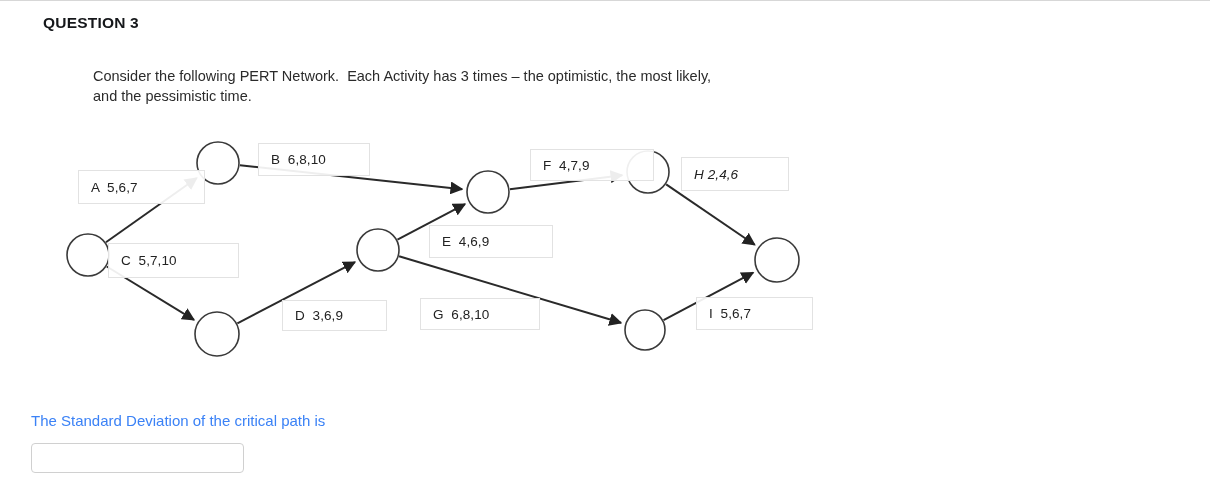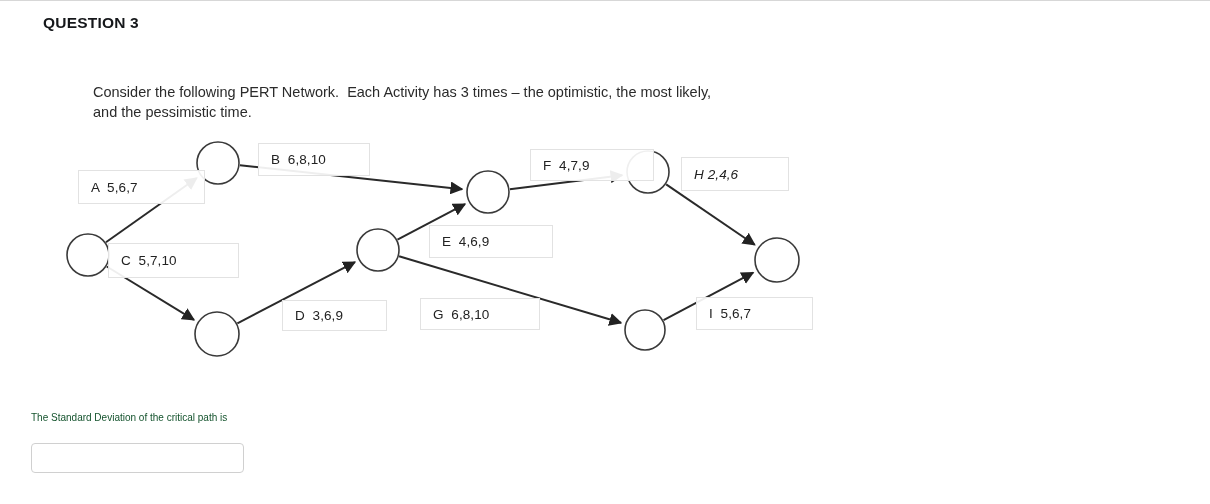--- a/index.html
+++ b/index.html
@@ -39,21 +39,20 @@
     color: #15171a;
   }
   .prompt {
     position: absolute;
     left: 93px;
     top: 66px;
     width: 880px;
     font-size: 14.5px;
     line-height: 20px;
     color: #2b2b2b;
-    margin-top: 16px;
   }
   .prompt .line { display: block; white-space: pre; }
 
   #diagram {
     position: absolute;
     left: 0;
     top: 0;
     width: 1210px;
     height: 504px;
   }
@@ -68,22 +67,22 @@
     display: flex;
     align-items: center;
     padding-left: 12px;
     letter-spacing: 0.1px;
   }
 
   .footer-text {
     position: absolute;
     left: 31px;
     top: 412px;
-    font-size: 10px;
-    color: #14532d;
+    font-size: 15px;
+    color: #3b82f6;
   }
   .answer-input {
     position: absolute;
     left: 31px;
     top: 443px;
     width: 213px;
     height: 30px;
     box-sizing: border-box;
     border: 1px solid #d0d0d0;
     border-radius: 4px;

